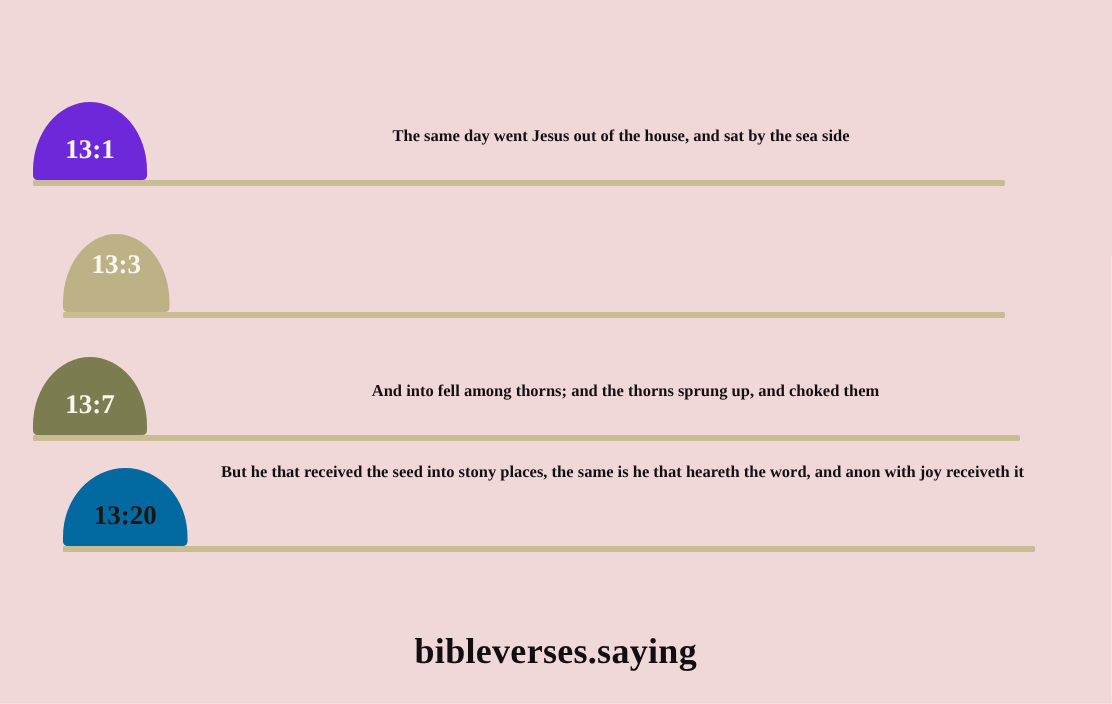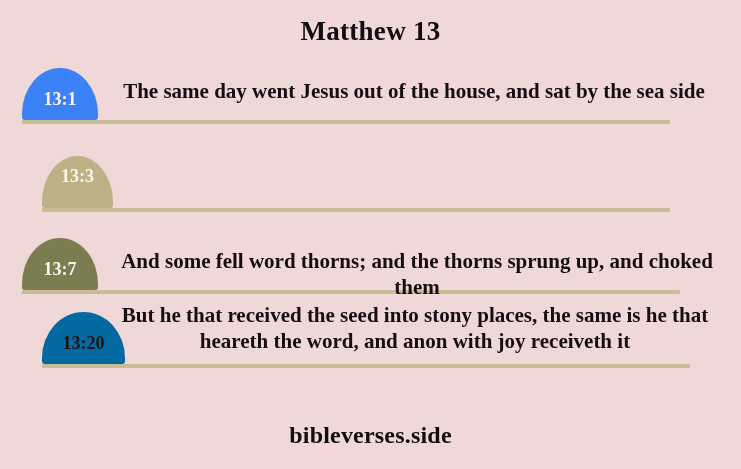--- a/index.html
+++ b/index.html
@@ -70,21 +70,21 @@
     line-height: 1;
   }
   .verse-badge .badge-label {
     display: block;
     padding-bottom: 12px;
   }
 
   
   .verse-text {
     position: absolute;
-    font-size: 21px;
+    font-size: 11px;
     font-weight: bold;
     color: #140e12;
     text-align: center;
     line-height: 26px;
   }
 
   
   #footer {
     position: absolute;
     left: 0;
@@ -96,52 +96,51 @@
     color: #120d10;
     line-height: 30px;
     letter-spacing: 0.2px;
   }
 </style>
 </head>
 <body>
 
 <div id="page">
 
-  <div id="title">Matthew 13</div>
 
   <div id="verses">
 
     <div class="verse-row" style="height:66px;">
       <div class="verse-rule" style="left:22px; top:58px; width:648px;"></div>
-      <div class="verse-badge" style="left:22px; top:6px; width:76px; height:52px; background:#3b82f6; color:#fbf6ef; font-size:18px;">
+      <div class="verse-badge" style="left:22px; top:6px; width:76px; height:52px; background:#6d28d9; color:#fbf6ef; font-size:18px;">
         <span class="badge-label">13:1</span>
       </div>
       <div class="verse-text" style="left:104px; top:16px; width:620px;">The same day went Jesus out of the house, and sat by the sea side</div>
     </div>
 
     <div class="verse-row" style="height:88px;">
       <div class="verse-rule" style="left:42px; top:80px; width:628px;"></div>
       <div class="verse-badge" style="left:42px; top:28px; width:71px; height:52px; background:#bdb286; color:#fbf6ef; font-size:18px;align-items:center;">
         <span class="badge-label">13:3</span>
       </div>
     </div>
 
     <div class="verse-row" style="height:82px;">
       <div class="verse-rule" style="left:22px; top:74px; width:658px;"></div>
       <div class="verse-badge" style="left:22px; top:22px; width:76px; height:52px; background:#7b7c4f; color:#fbf6ef; font-size:18px;align-items:flex-end;">
         <span class="badge-label">13:7</span>
       </div>
-      <div class="verse-text" style="left:104px; top:32px; width:626px;">And some fell word thorns; and the thorns sprung up, and choked them</div>
+      <div class="verse-text" style="left:104px; top:32px; width:626px;">And into fell among thorns; and the thorns sprung up, and choked them</div>
     </div>
 
     <div class="verse-row" style="height:92px;">
       <div class="verse-rule" style="left:42px; top:66px; width:648px;"></div>
       <div class="verse-badge" style="left:42px; top:14px; width:83px; height:52px; background:#0369a1; color:#1b1510; font-size:18px;">
         <span class="badge-label">13:20</span>
       </div>
       <div class="verse-text" style="left:112px; top:4px; width:606px;">But he that received the seed into stony places, the same is he that heareth the word, and anon with joy receiveth it</div>
     </div>
 
   </div>
 
-  <div id="footer">bibleverses.side</div>
+  <div id="footer">bibleverses.saying</div>
 
 </div>
 
 </body></html>

